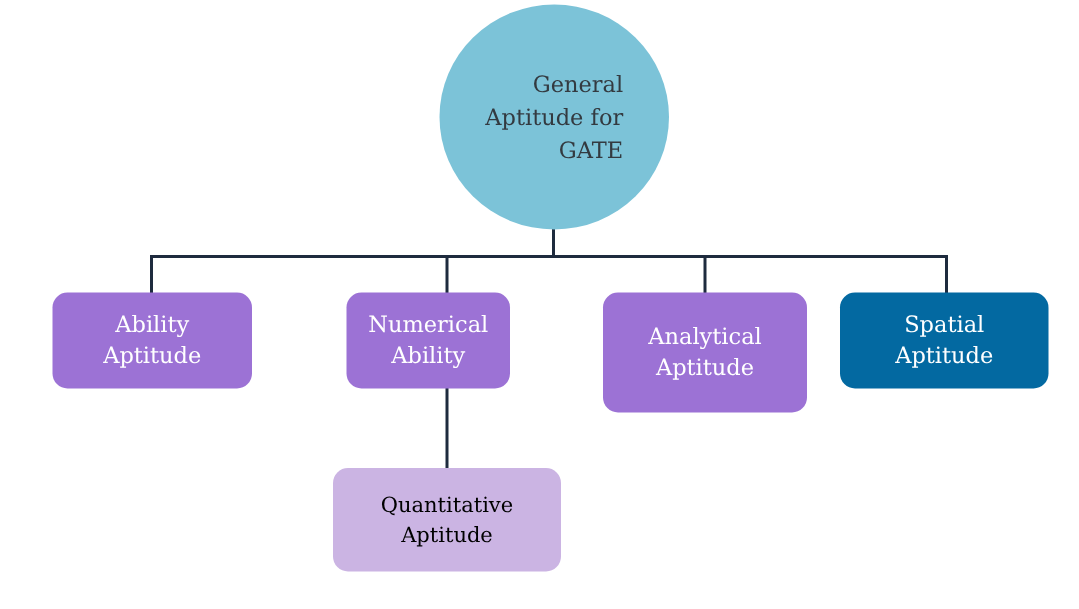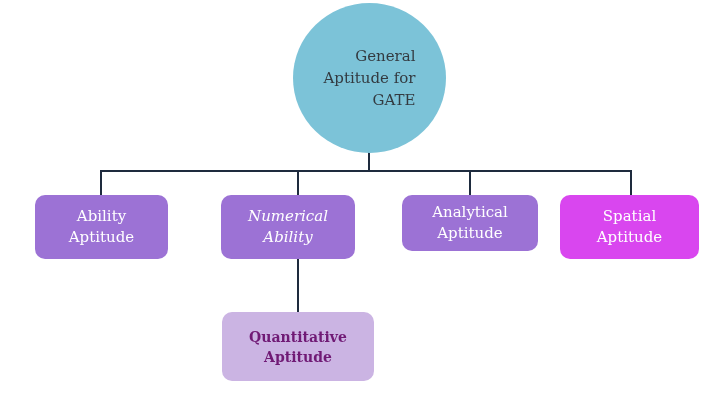--- a/index.html
+++ b/index.html
@@ -64,28 +64,27 @@
   }
   .node.box .label {
     color: #ffffff;
     font-size: 15px;
     line-height: 21px;
   }
   .node.box.light {
     background: #cbb4e3;
   }
   .node.box.light .label {
-    color: #701a75;
+    color: #000000;
     font-size: 14px;
     line-height: 20px;
-    font-weight: bold;
   }
   #node-verbal       { left: 35px;  top: 195px; width: 133px; height: 64px; }
-  #node-numerical    { left: 221px; top: 195px; width: 134px; height: 64px; font-style: italic; }
-  #node-analytical   { left: 402px; top: 195px; width: 136px; height: 56px; }
+  #node-numerical    { left: 231px; top: 195px; width: 109px; height: 64px; }
+  #node-analytical   { left: 402px; top: 195px; width: 136px; height: 80px; }
   #node-spatial      { left: 560px; top: 195px; width: 139px; height: 64px; }
   #node-quantitative { left: 222px; top: 312px; width: 152px; height: 69px; }
 </style>
 </head>
 <body>
 
 <div class="canvas">
 
   <svg class="connectors" viewBox="0 0 719 406" xmlns="http://www.w3.org/2000/svg">
     <g style="stroke: rgb(30, 43, 62);">
@@ -113,21 +112,21 @@
   <div class="node box" id="node-numerical" style="background: rgb(156, 114, 213);">
     <span class="label">Numerical
 Ability</span>
   </div>
 
   <div class="node box" id="node-analytical" style="background: rgb(156, 114, 213);">
     <span class="label">Analytical
 Aptitude</span>
   </div>
 
-  <div class="node box" id="node-spatial" style="background: #d946ef;">
+  <div class="node box" id="node-spatial" style="background: #0369a1;">
     <span class="label">Spatial
 Aptitude</span>
   </div>
 
   <div class="node box light" id="node-quantitative" style="background: rgb(203, 180, 227);">
     <span class="label">Quantitative
 Aptitude</span>
   </div>
 
 </div>

